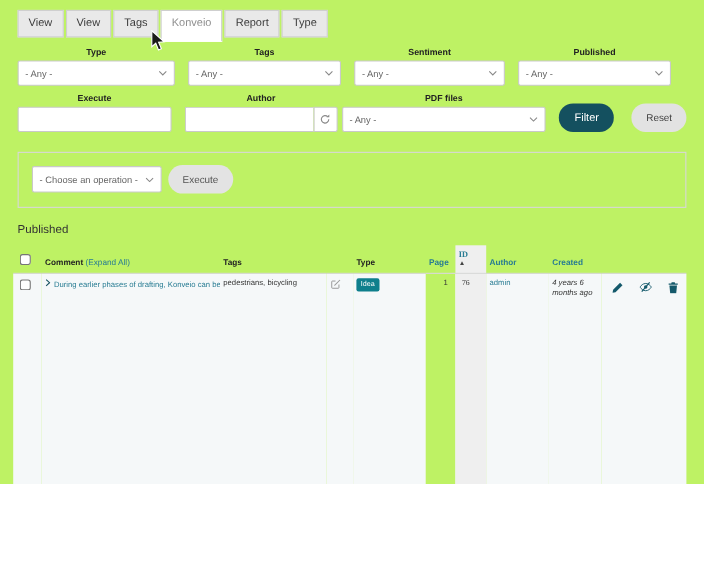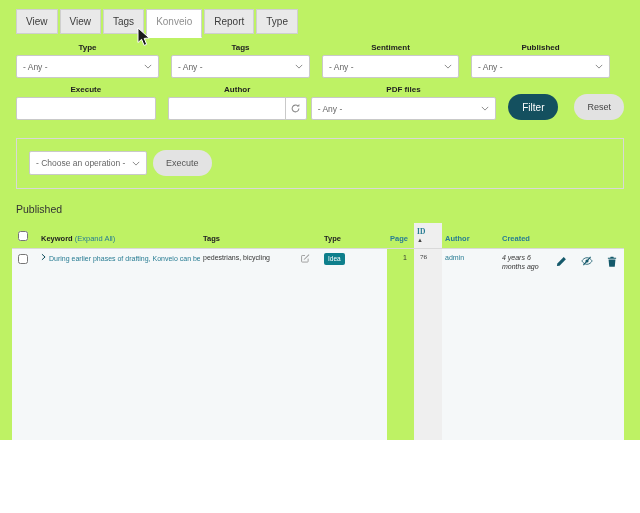--- a/index.html
+++ b/index.html
@@ -187,21 +187,21 @@
         <col style="width:27px">
         <col style="width:28px">
         <col style="width:57px">
       <col style="width:48px">
         <col style="width:77px">
     </colgroup>
     <thead>
       <tr>
         <th class="cb"><input type="checkbox" style=""></th>
         <th>
-          <span>Keyword</span>
+          <span>Comment</span>
           <a href="#" class="hdr-expand">(Expand All)</a>
         </th>
         <th>Tags</th>
         <th></th>
         <th>Type</th>
         <th style="text-align:left;padding-right:7px;"><a href="#">Page</a></th>
         <th class="sorted">
           <a href="#">ID</a>
           <span class="sort-arrow">▲</span>
         </th>

